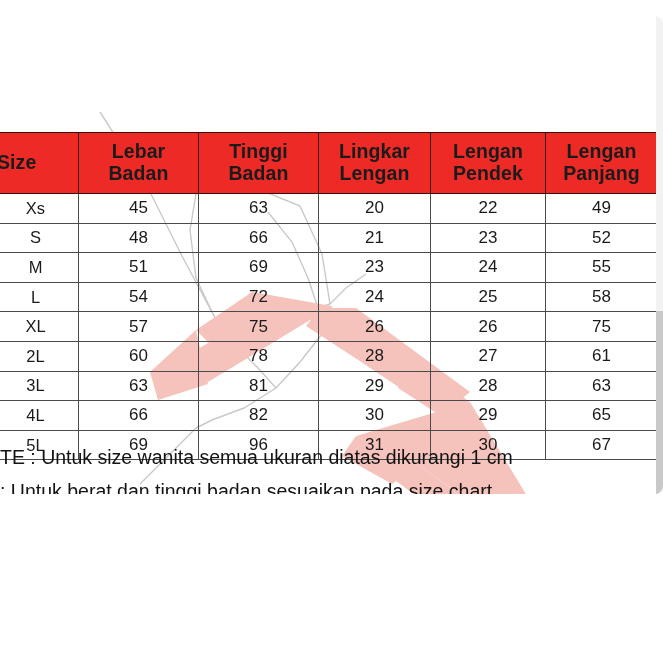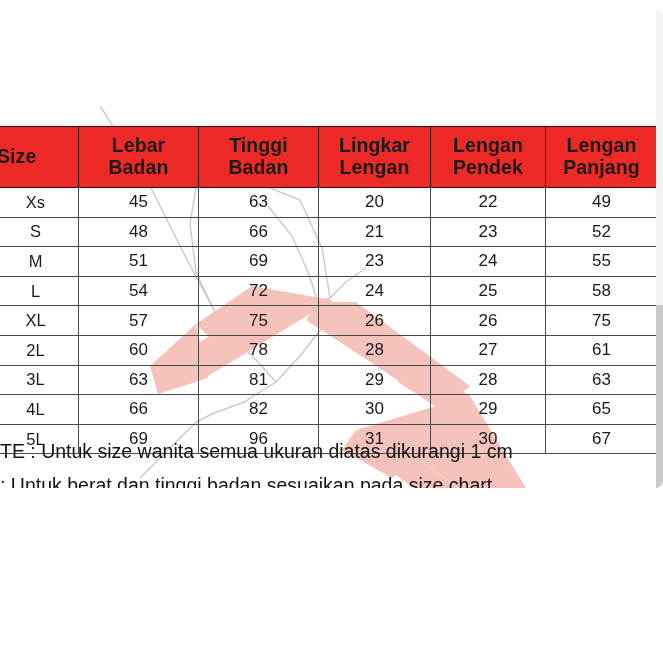--- a/index.html
+++ b/index.html
@@ -11,21 +11,21 @@
     width: 663px;
     height: 663px;
     overflow: hidden;
     font-family: "Liberation Sans", sans-serif;
     position: relative;
   }
 
   #stage {
     position: absolute;
     left: 0;
-    top: 10px;
+    top: 16px;
     width: 663px;
     height: 478px;
     background: #ffffff;
     overflow: hidden;
     border-radius: 8px;
   }
 
   
   .overlay {
     position: absolute;

